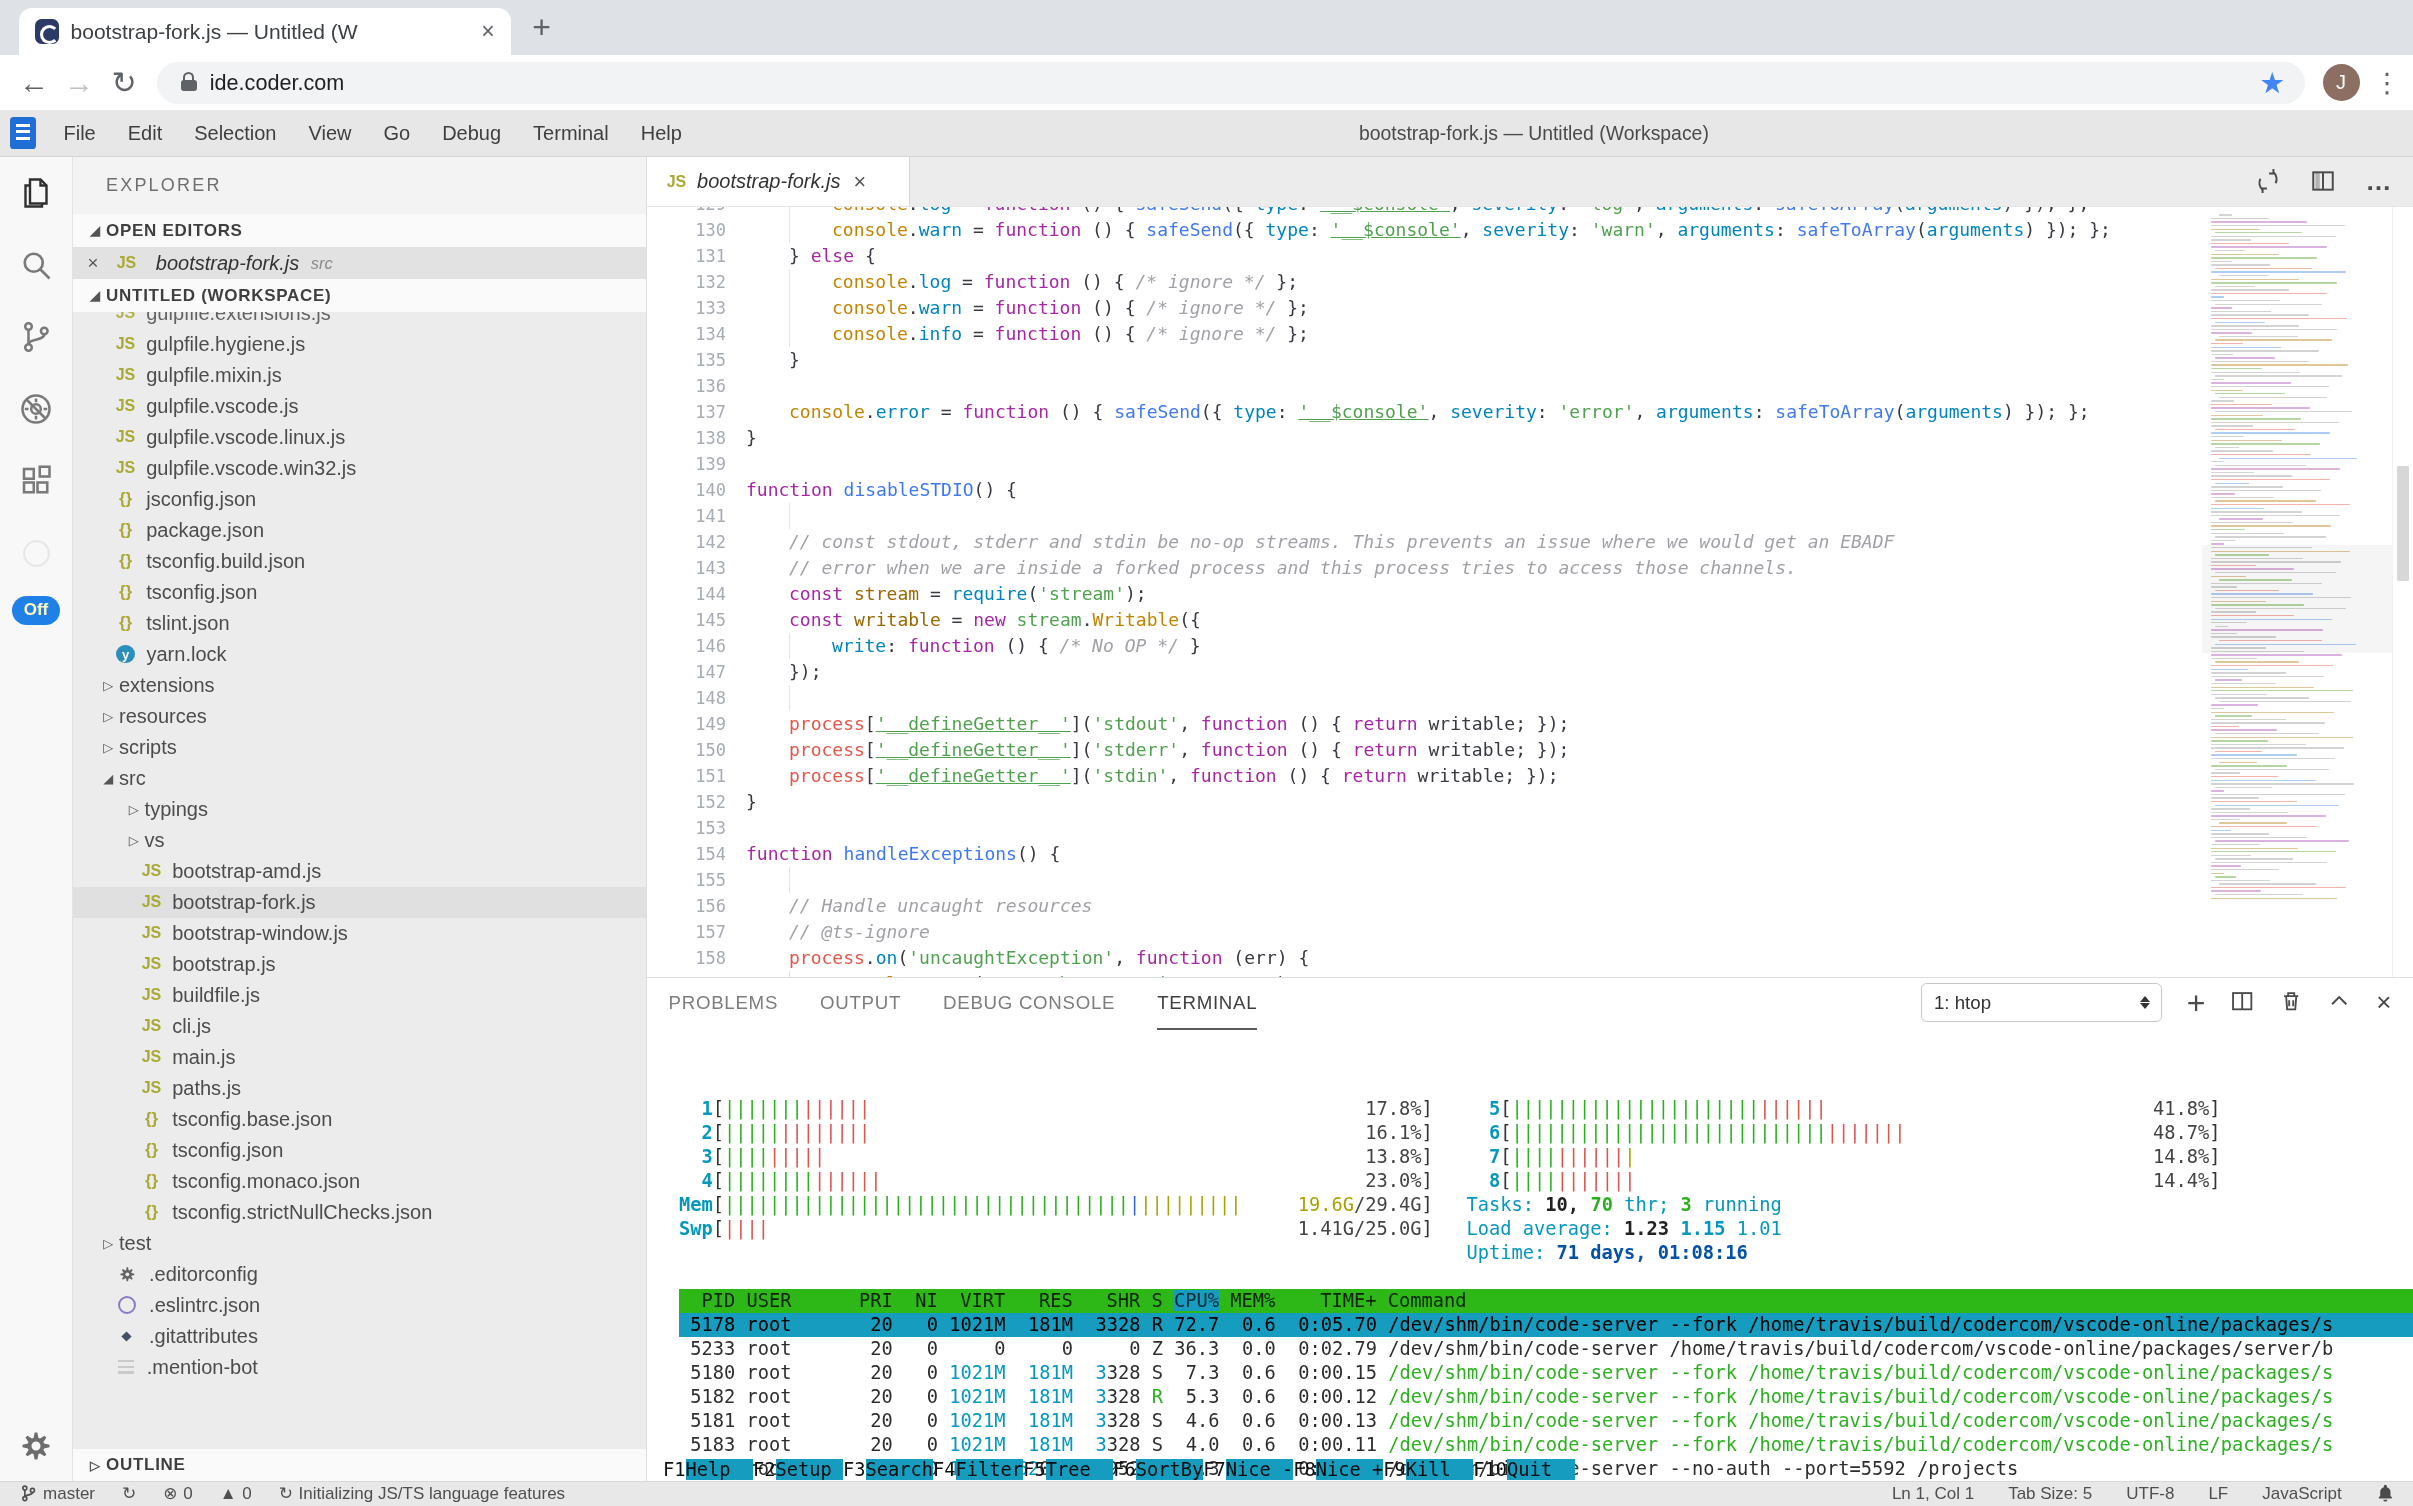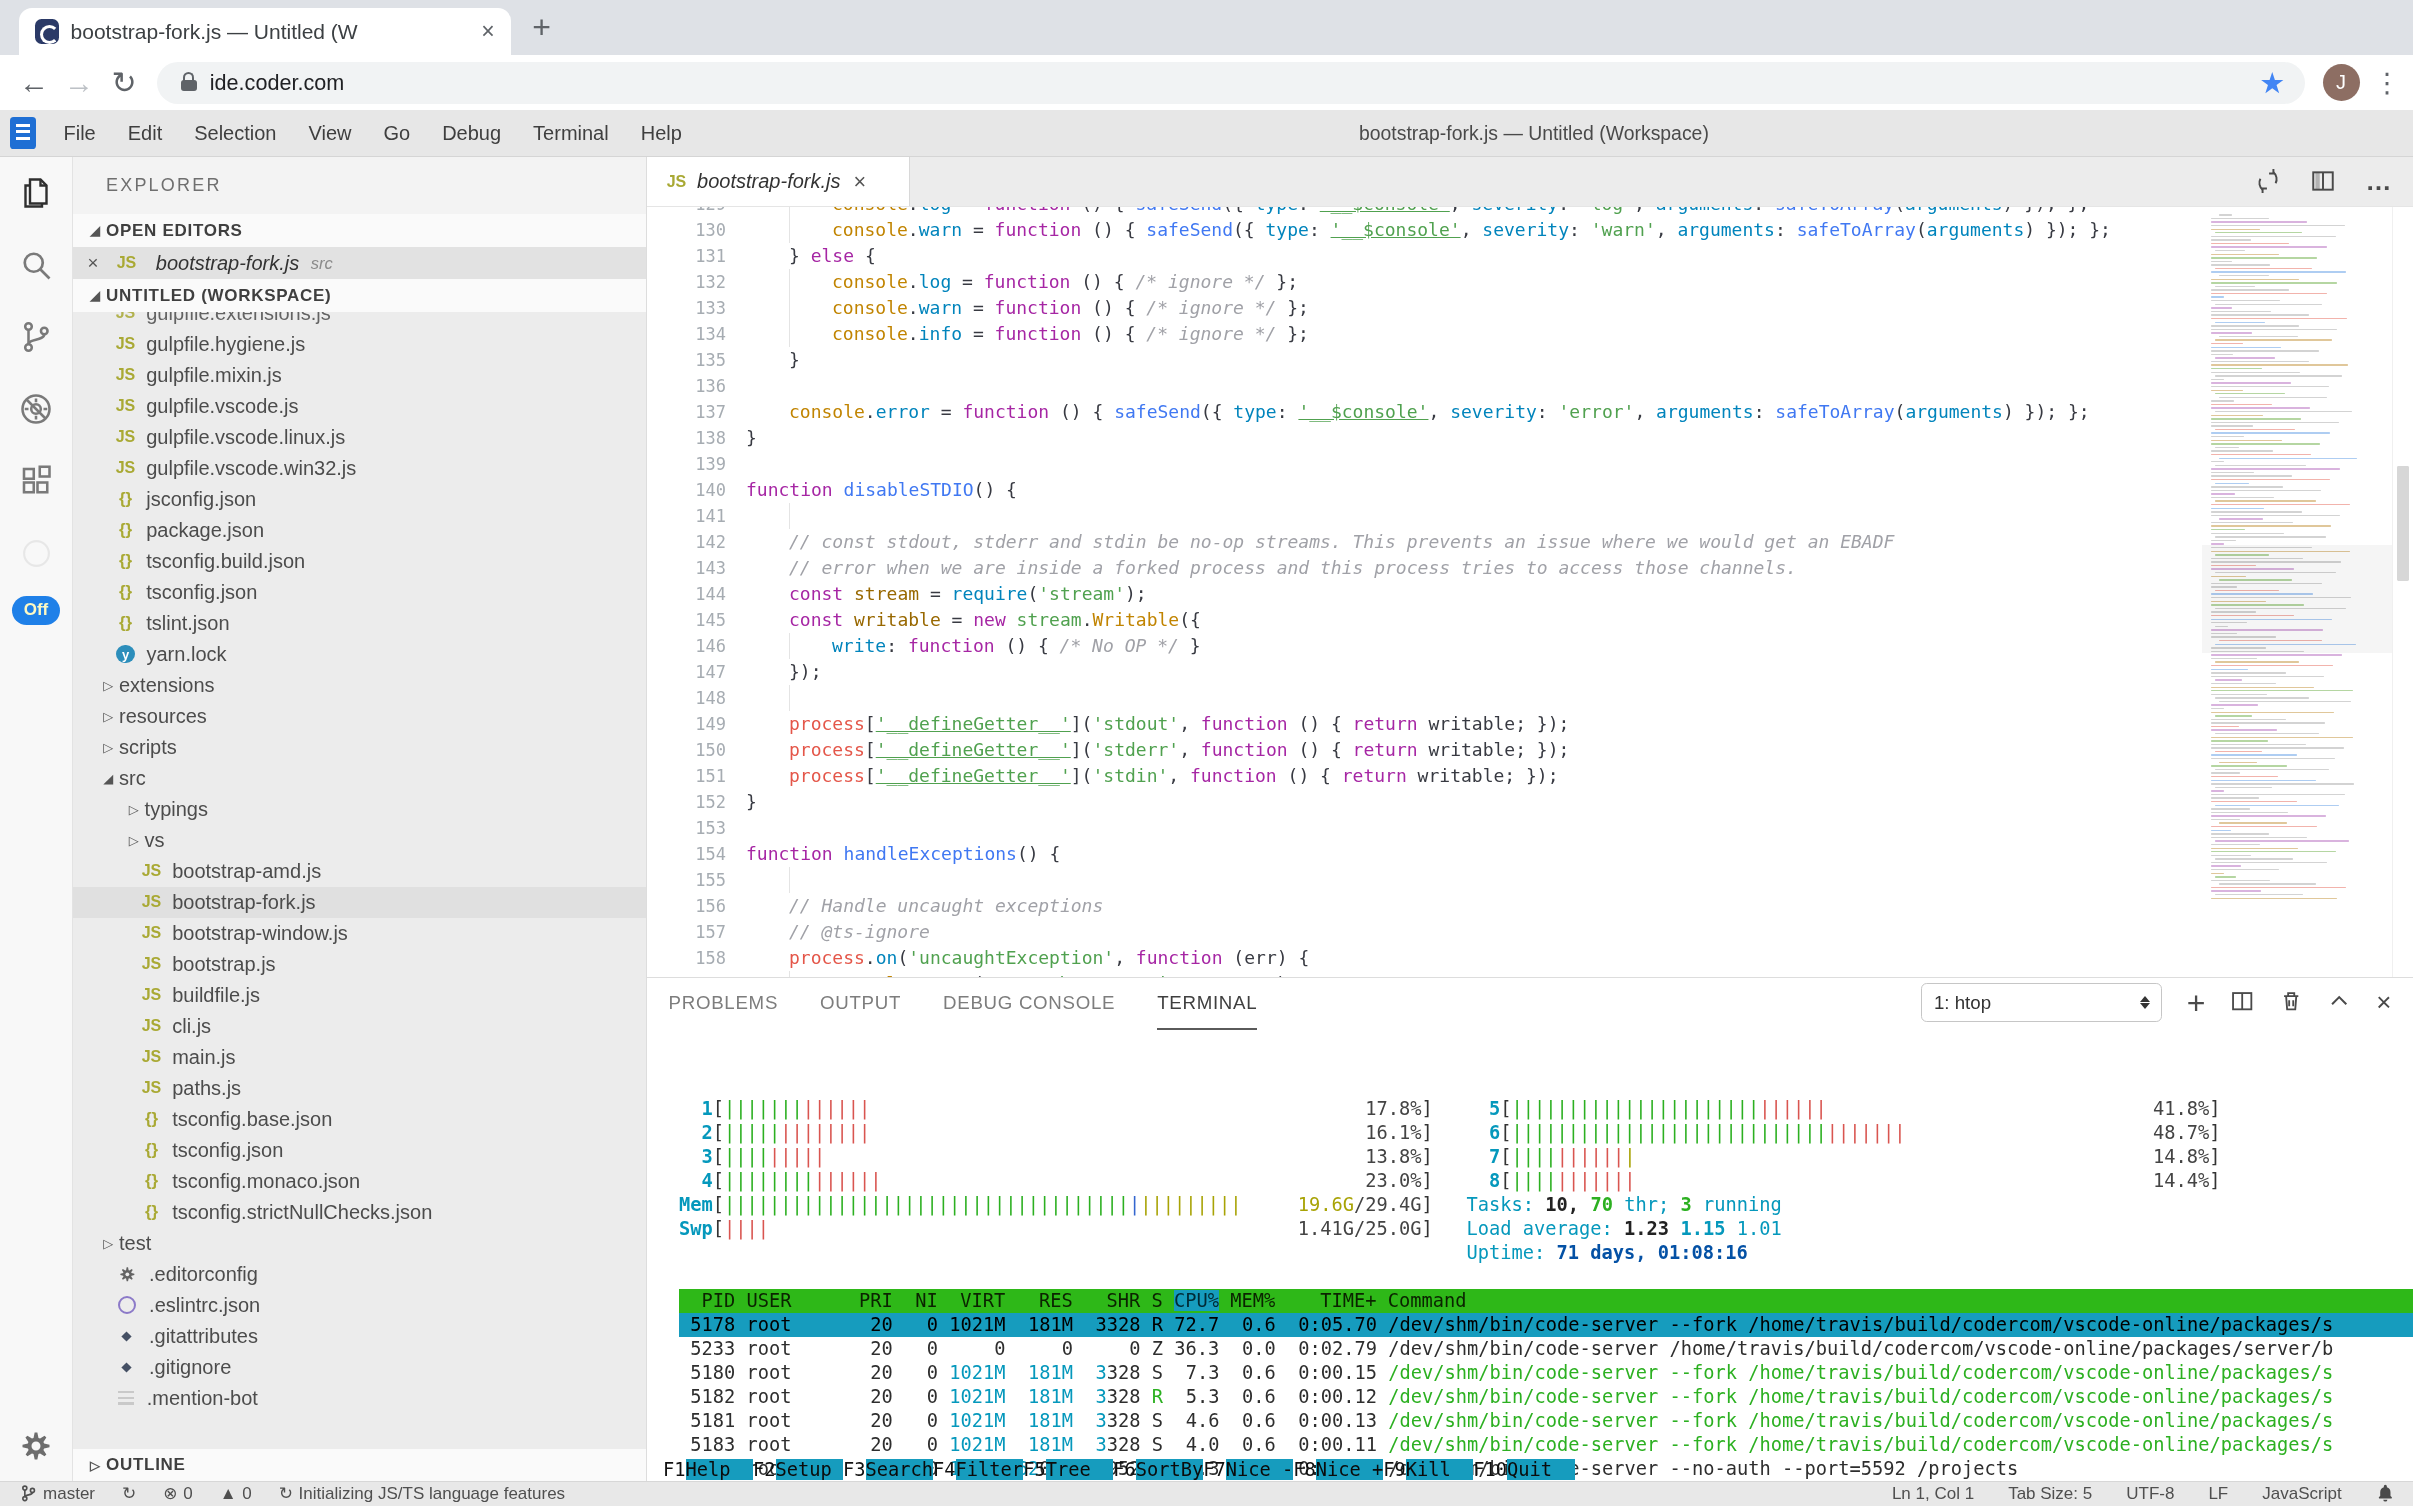--- a/index.html
+++ b/index.html
@@ -350,28 +350,20 @@
         </div>
         <div class="t-row" style="padding-left: 39px;">
           <span class="fi fsvg">
             <svg width="17" height="17" viewBox="0 0 16 16">
               <rect x="4.6" y="4.6" width="6.8" height="6.8" transform="rotate(45 8 8)" fill="#455064"></rect>
             </svg>
           </span>
           <span class="t-name">.gitattributes</span>
         </div>
         <div class="t-row" style="padding-left: 39px;">
-          <span class="fi fsvg">
-            <svg width="17" height="17" viewBox="0 0 16 16">
-              <rect x="4.6" y="4.6" width="6.8" height="6.8" transform="rotate(45 8 8)" fill="#455064"></rect>
-            </svg>
-          </span>
-          <span class="t-name">.gitignore</span>
-        </div>
-        <div class="t-row" style="padding-left: 39px;">
           <span class="fi ftxt"></span>
           <span class="t-name">.mention-bot</span>
         </div>
       </div>
     <div class="section-h">
       <span class="tw">▷</span>
       <span>OUTLINE</span>
     </div>
   </div>
 
@@ -424,21 +416,21 @@
           <div class="cl"><span class="ln">146</span><div class="gd" style="left: 142px;"></div><span class="ct" style="padding-left: 106px;"><span class="tk-b">write</span><span class="tk-p">: </span><span class="tk-k">function</span><span class="tk-p"> () { </span><span class="tk-c">/* No OP */</span><span class="tk-p"> }</span></span></div>
           <div class="cl"><span class="ln">147</span><span class="ct" style="padding-left: 63px;"><span class="tk-p">});</span></span></div>
           <div class="cl"><span class="ln">148</span><div class="gd" style="left: 142px;"></div><span class="ct" style="padding-left: 20px;"></span></div>
           <div class="cl"><span class="ln">149</span><span class="ct" style="padding-left: 63px;"><span class="tk-r">process</span><span class="tk-p">[</span><span class="tk-u">'__defineGetter__'</span><span class="tk-p">](</span><span class="tk-s">'stdout'</span><span class="tk-p">, </span><span class="tk-k">function</span><span class="tk-p"> () { </span><span class="tk-k">return</span><span class="tk-p"> writable; });</span></span></div>
           <div class="cl"><span class="ln">150</span><span class="ct" style="padding-left: 63px;"><span class="tk-r">process</span><span class="tk-p">[</span><span class="tk-u">'__defineGetter__'</span><span class="tk-p">](</span><span class="tk-s">'stderr'</span><span class="tk-p">, </span><span class="tk-k">function</span><span class="tk-p"> () { </span><span class="tk-k">return</span><span class="tk-p"> writable; });</span></span></div>
           <div class="cl"><span class="ln">151</span><span class="ct" style="padding-left: 63px;"><span class="tk-r">process</span><span class="tk-p">[</span><span class="tk-u">'__defineGetter__'</span><span class="tk-p">](</span><span class="tk-s">'stdin'</span><span class="tk-p">, </span><span class="tk-k">function</span><span class="tk-p"> () { </span><span class="tk-k">return</span><span class="tk-p"> writable; });</span></span></div>
           <div class="cl"><span class="ln">152</span><span class="ct" style="padding-left: 20px;"><span class="tk-p">}</span></span></div>
           <div class="cl"><span class="ln">153</span><span class="ct" style="padding-left: 20px;"></span></div>
           <div class="cl"><span class="ln">154</span><span class="ct" style="padding-left: 20px;"><span class="tk-k">function</span><span class="tk-p"> </span><span class="tk-f">handleExceptions</span><span class="tk-p">() {</span></span></div>
           <div class="cl"><span class="ln">155</span><div class="gd" style="left: 142px;"></div><span class="ct" style="padding-left: 20px;"></span></div>
-          <div class="cl"><span class="ln">156</span><span class="ct" style="padding-left: 63px;"><span class="tk-c">// Handle uncaught exceptions</span></span></div>
+          <div class="cl"><span class="ln">156</span><span class="ct" style="padding-left: 63px;"><span class="tk-c">// Handle uncaught resources</span></span></div>
           <div class="cl"><span class="ln">157</span><span class="ct" style="padding-left: 63px;"><span class="tk-c">// @ts-ignore</span></span></div>
           <div class="cl"><span class="ln">158</span><span class="ct" style="padding-left: 63px;"><span class="tk-r">process</span><span class="tk-p">.</span><span class="tk-b">on</span><span class="tk-p">(</span><span class="tk-s">'uncaughtException'</span><span class="tk-p">, </span><span class="tk-k">function</span><span class="tk-p"> (err) {</span></span></div>
           <div class="cl"><span class="ln">159</span><div class="gd" style="left: 142px;"></div><span class="ct" style="padding-left: 106px;"><span class="tk-o">console</span><span class="tk-p">.</span><span class="tk-b">error</span><span class="tk-p">(</span><span class="tk-s">'Uncaught Exception: '</span><span class="tk-p">, err);</span></span></div>
         </div>
       <div id="minimap">
           <div class="mm-slider"></div>
           <div class="mmr" style="width: 13px; background: rgb(211, 211, 211); margin-left: 10px;"></div>
           <div class="mmr" style="width: 58px; background: rgb(211, 211, 211); margin-left: 1.4px;"></div>
           <div class="mmr" style="width: 96px; background: rgb(217, 179, 222); margin-left: 1.4px;"></div>
           <div class="mmr" style="width: 134px; background: rgb(211, 211, 211); margin-left: 1.4px;"></div>

